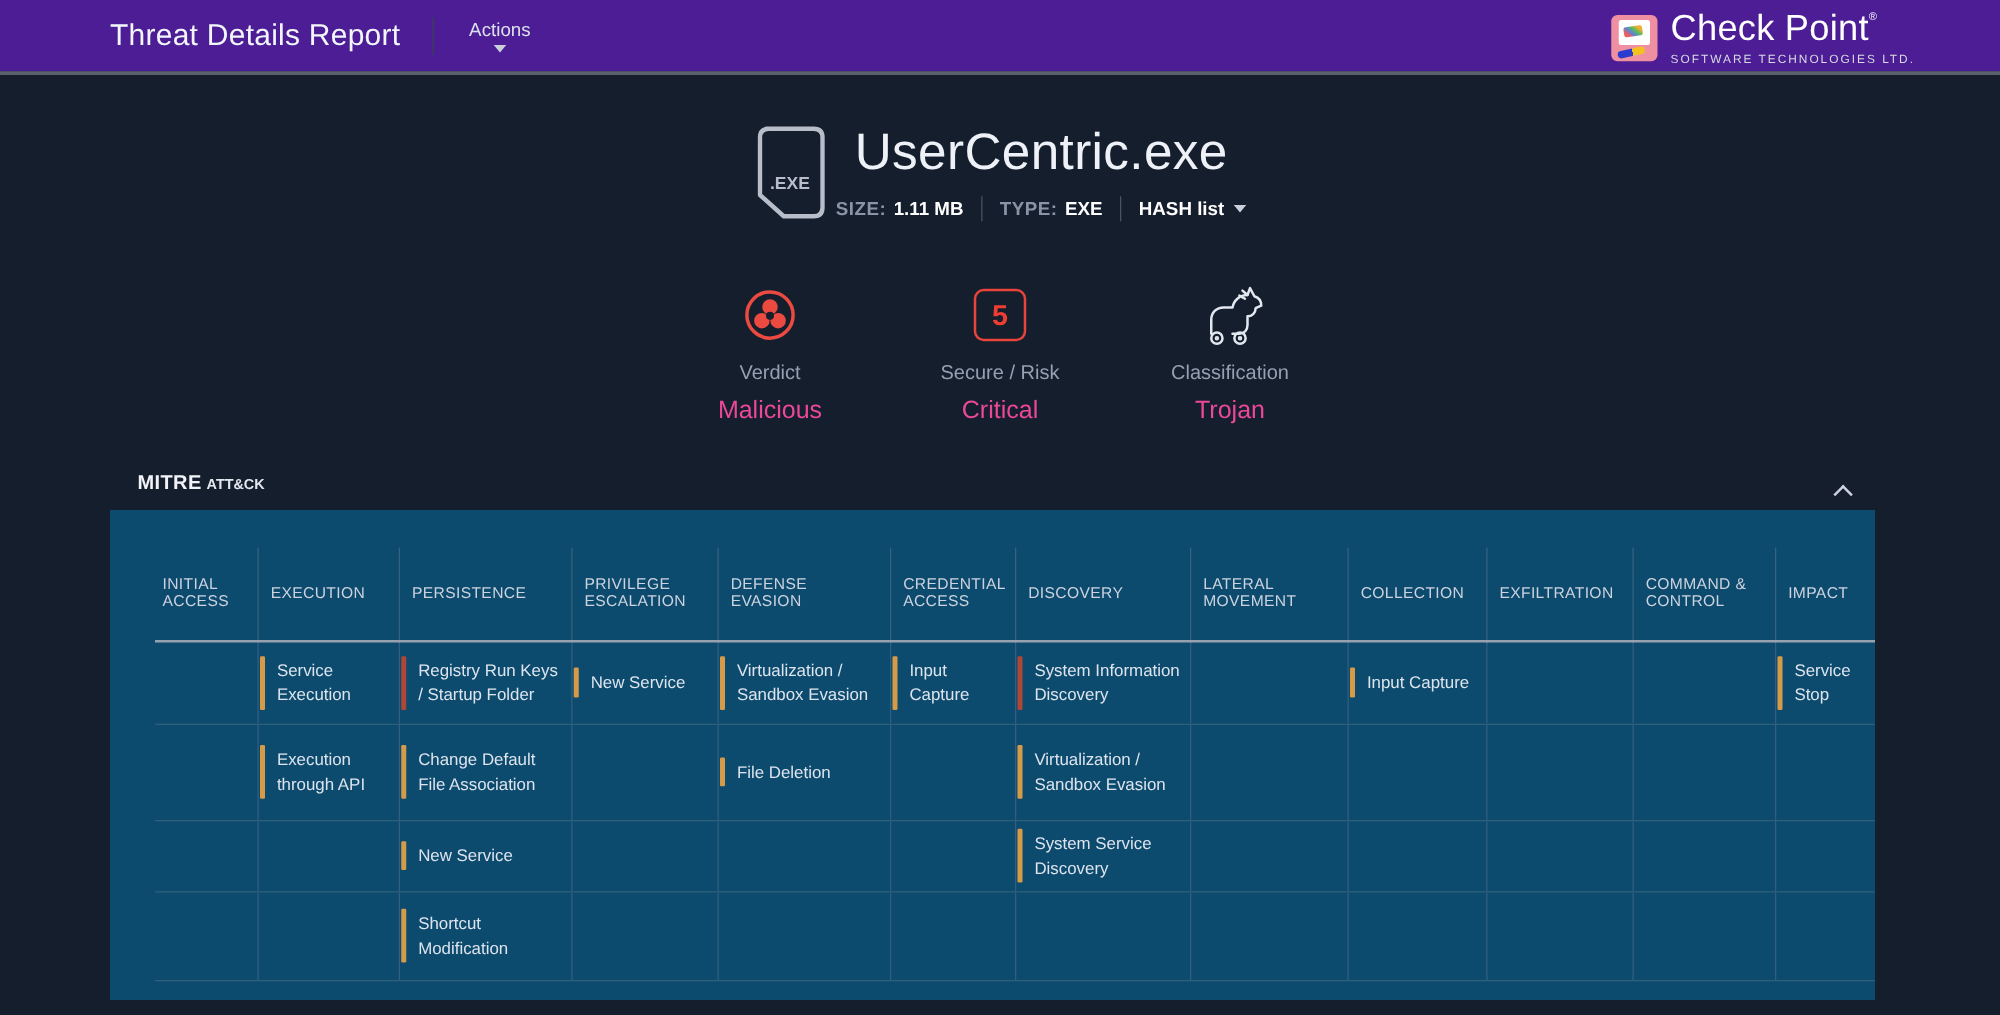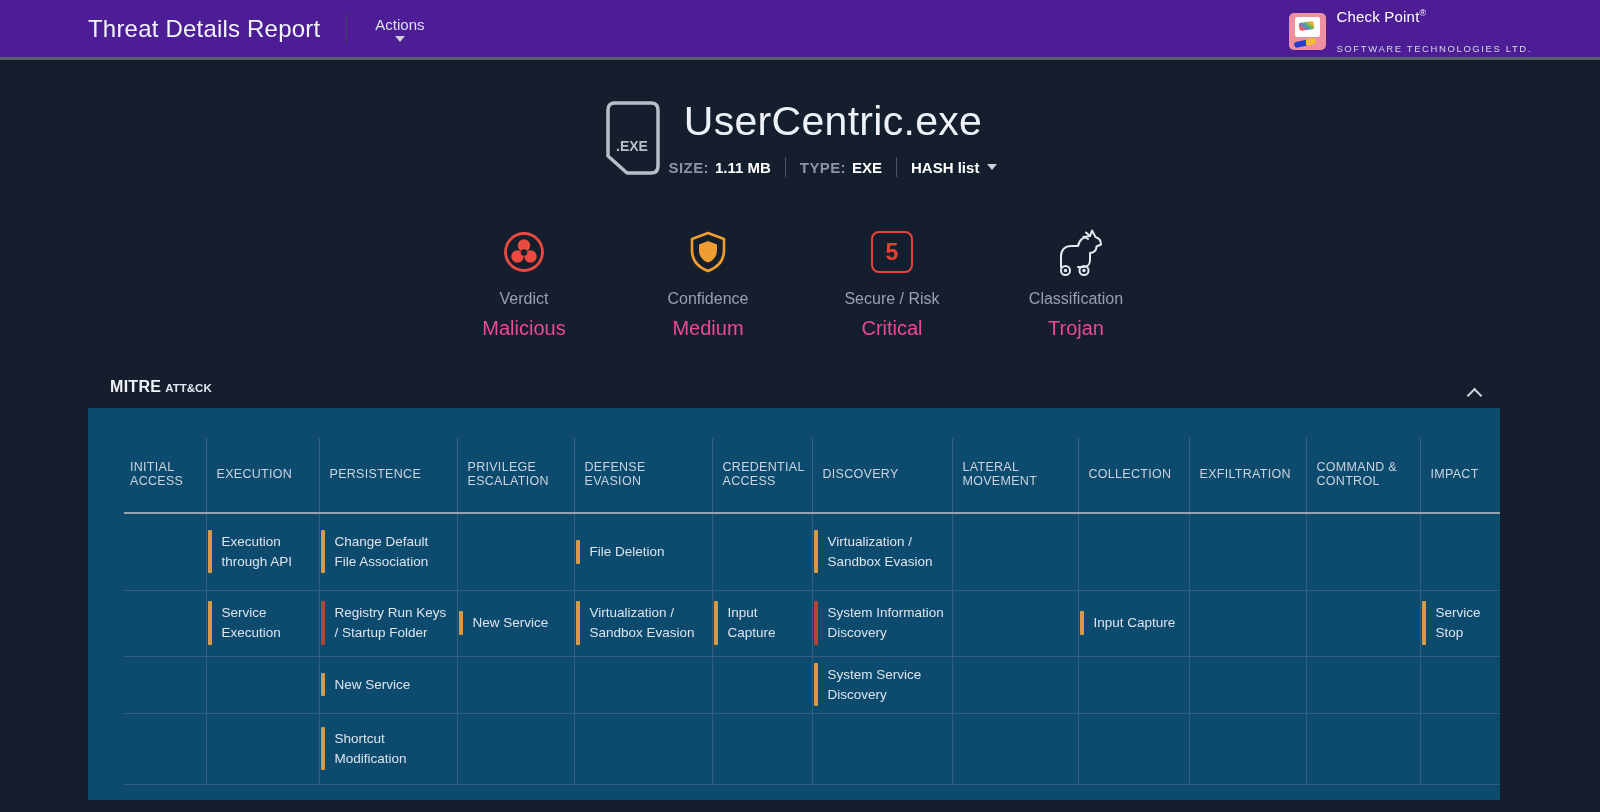--- a/index.html
+++ b/index.html
@@ -25,23 +25,23 @@
   .brand{position:absolute;right:68px;top:9px;display:flex;align-items:center;gap:10px;}
   .brand-badge{
     width:37px;height:37px;border-radius:5px;background:#ef8fa2;position:relative;flex:0 0 auto;
   }
   .brand-monitor{position:absolute;left:6px;top:4px;width:21px;height:16px;border:2px solid #ffffff;border-radius:2px;background:#fdfdfd;}
   .brand-scribble{position:absolute;left:2px;top:3px;width:15px;height:8px;
     background:linear-gradient(45deg,#e33 20%,#36c 40%,#3a3 60%,#e90 80%);opacity:.8;border-radius:2px;transform:rotate(-8deg);}
   .brand-key{position:absolute;left:5px;bottom:4px;width:22px;height:6px;border-radius:3px;
     background:linear-gradient(90deg,#2a3bd0 55%,#f2c11e 55%);transform:rotate(-12deg);}
   .brand-text{line-height:1;}
-  .brand-name{font-size:15px;font-weight:400;color:#ffffff;letter-spacing:.2px;}
+  .brand-name{font-size:29px;font-weight:400;color:#ffffff;letter-spacing:.2px;}
   .brand-reg{font-size:9px;vertical-align:top;color:#ffffff;}
-  .brand-sub{font-size:9.5px;color:#d6dbe2;letter-spacing:1.6px;margin-top:19px;text-align:right;}
+  .brand-sub{font-size:9.5px;color:#d6dbe2;letter-spacing:1.6px;margin-top:5px;text-align:right;}
   
   .file-block{position:absolute;top:98px;left:0;width:1600px;display:flex;justify-content:center;}
   .file-inner{display:flex;align-items:center;gap:8px;}
   .file-text{display:flex;flex-direction:column;align-items:center;}
   .file-title{font-size:41px;font-weight:300;color:#eef2f8;letter-spacing:.3px;}
   .file-meta{margin-top:12px;display:flex;align-items:center;gap:14px;font-size:15px;}
   .meta-label{color:#8b94a4;font-weight:700;letter-spacing:.4px;}
   .meta-value{color:#ffffff;font-weight:700;margin-left:6px;}
   .meta-pipe{width:1px;height:20px;background:#4a5364;}
   .hash-btn{display:flex;align-items:center;gap:8px;cursor:pointer;}
@@ -139,30 +139,20 @@
         <circle cx="15.5" cy="26.5" r="6.2" fill="#ea4a40"></circle>
         <circle cx="28.5" cy="26.5" r="6.2" fill="#ea4a40"></circle>
         <circle cx="22" cy="22.5" r="3.2" fill="#151e2c"></circle>
       </svg>
     </div>
     <div class="badge-label">Verdict</div>
     <div class="badge-value">Malicious</div>
   </div>
 
 
-  <div class="badge">
-    <div class="badge-iconslot">
-      <svg width="40" height="44" viewBox="0 0 40 44">
-        <path d="M20 3 L36 9 V20 C36 30.5 29.5 37.5 20 41 C10.5 37.5 4 30.5 4 20 V9 Z" fill="none" stroke="#ef9c31" stroke-width="2.6" stroke-linejoin="round"></path>
-        <path d="M20 11 L29 14.4 V20.5 C29 26.5 25.4 30.5 20 32.6 C14.6 30.5 11 26.5 11 20.5 V14.4 Z" fill="#ef9c31"></path>
-      </svg>
-    </div>
-    <div class="badge-label">Confidence</div>
-    <div class="badge-value">Medium</div>
-  </div>
 
   <div class="badge">
     <div class="badge-iconslot">
       <div class="risk-box">
           <span>5</span>
         </div>
     </div>
     <div class="badge-label">Secure / Risk</div>
     <div class="badge-value">Critical</div>
   </div>
@@ -216,20 +206,50 @@
           <th>CREDENTIAL ACCESS</th>
           <th>DISCOVERY</th>
           <th>LATERAL MOVEMENT</th>
           <th>COLLECTION</th>
           <th>EXFILTRATION</th>
           <th>COMMAND &amp; CONTROL</th>
           <th>IMPACT</th>
         </tr>
       </thead>
       <tbody>
+        <tr style="height: 66px;">
+          <td></td>
+          <td>
+            <div class="cellwrap"><i class="bar orange"></i><span>Service Execution</span></div>
+          </td>
+          <td>
+            <div class="cellwrap"><i class="bar red"></i><span>Registry Run Keys / Startup Folder</span></div>
+          </td>
+          <td>
+            <div class="cellwrap"><i class="bar orange"></i><span>New Service</span></div>
+          </td>
+          <td>
+            <div class="cellwrap"><i class="bar orange"></i><span>Virtualization / Sandbox Evasion</span></div>
+          </td>
+          <td>
+            <div class="cellwrap"><i class="bar orange"></i><span>Input Capture</span></div>
+          </td>
+          <td>
+            <div class="cellwrap"><i class="bar red"></i><span>System Information Discovery</span></div>
+          </td>
+          <td></td>
+          <td>
+            <div class="cellwrap"><i class="bar orange"></i><span>Input Capture</span></div>
+          </td>
+          <td></td>
+          <td></td>
+          <td>
+            <div class="cellwrap"><i class="bar orange"></i><span>Service Stop</span></div>
+          </td>
+        </tr>
         <tr style="height: 77px;">
           <td></td>
           <td>
             <div class="cellwrap"><i class="bar orange"></i><span>Execution through API</span></div>
           </td>
           <td>
             <div class="cellwrap"><i class="bar orange"></i><span>Change Default File Association</span></div>
           </td>
           <td></td>
           <td>
@@ -237,50 +257,20 @@
           </td>
           <td></td>
           <td>
             <div class="cellwrap"><i class="bar orange"></i><span>Virtualization / Sandbox Evasion</span></div>
           </td>
           <td></td>
           <td></td>
           <td></td>
           <td></td>
           <td></td>
-        </tr>
-        <tr style="height: 66px;">
-          <td></td>
-          <td>
-            <div class="cellwrap"><i class="bar orange"></i><span>Service Execution</span></div>
-          </td>
-          <td>
-            <div class="cellwrap"><i class="bar red"></i><span>Registry Run Keys / Startup Folder</span></div>
-          </td>
-          <td>
-            <div class="cellwrap"><i class="bar orange"></i><span>New Service</span></div>
-          </td>
-          <td>
-            <div class="cellwrap"><i class="bar orange"></i><span>Virtualization / Sandbox Evasion</span></div>
-          </td>
-          <td>
-            <div class="cellwrap"><i class="bar orange"></i><span>Input Capture</span></div>
-          </td>
-          <td>
-            <div class="cellwrap"><i class="bar red"></i><span>System Information Discovery</span></div>
-          </td>
-          <td></td>
-          <td>
-            <div class="cellwrap"><i class="bar orange"></i><span>Input Capture</span></div>
-          </td>
-          <td></td>
-          <td></td>
-          <td>
-            <div class="cellwrap"><i class="bar orange"></i><span>Service Stop</span></div>
-          </td>
         </tr>
         <tr style="height: 57px;">
           <td></td>
           <td></td>
           <td>
             <div class="cellwrap"><i class="bar orange"></i><span>New Service</span></div>
           </td>
           <td></td>
           <td></td>
           <td></td>

